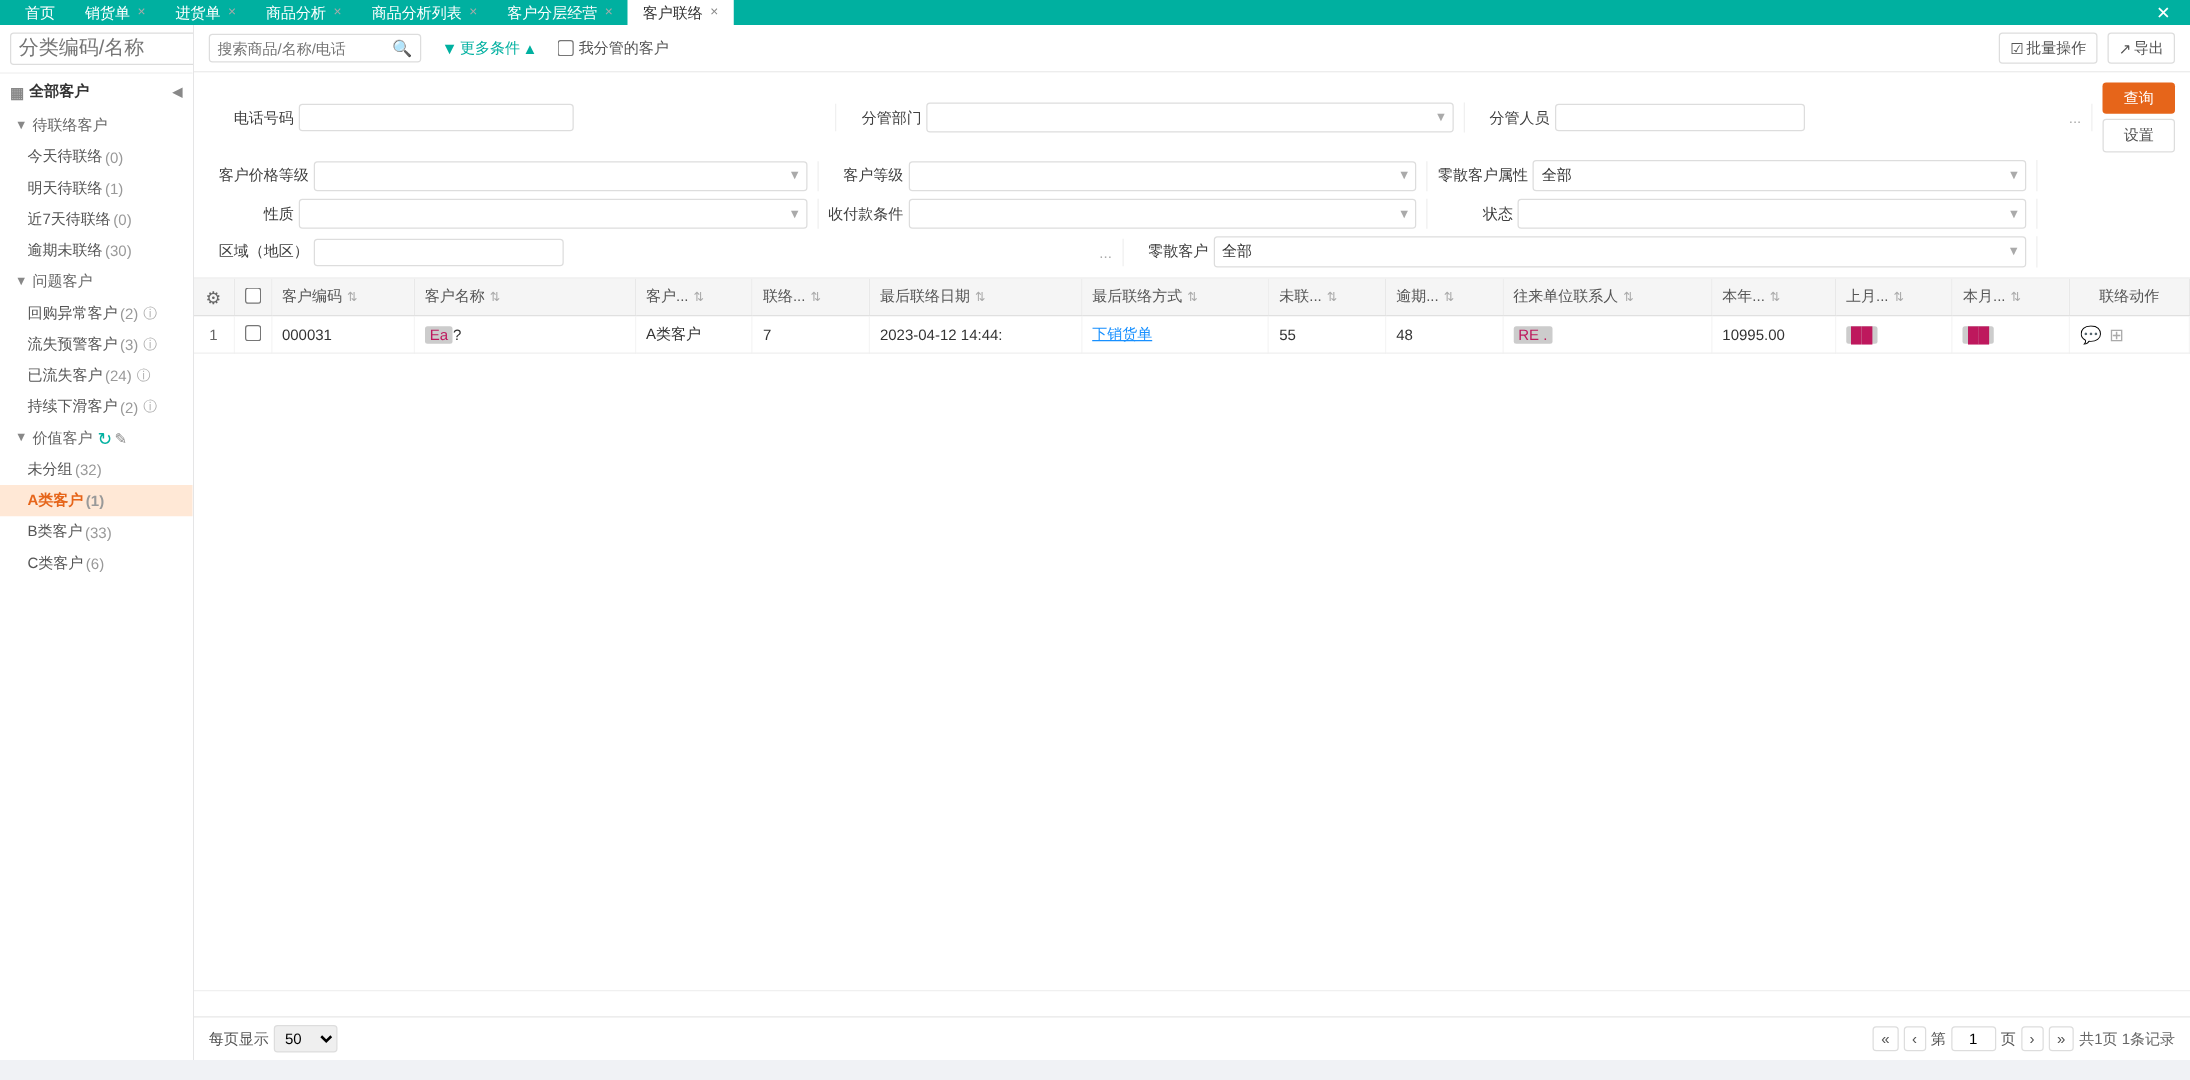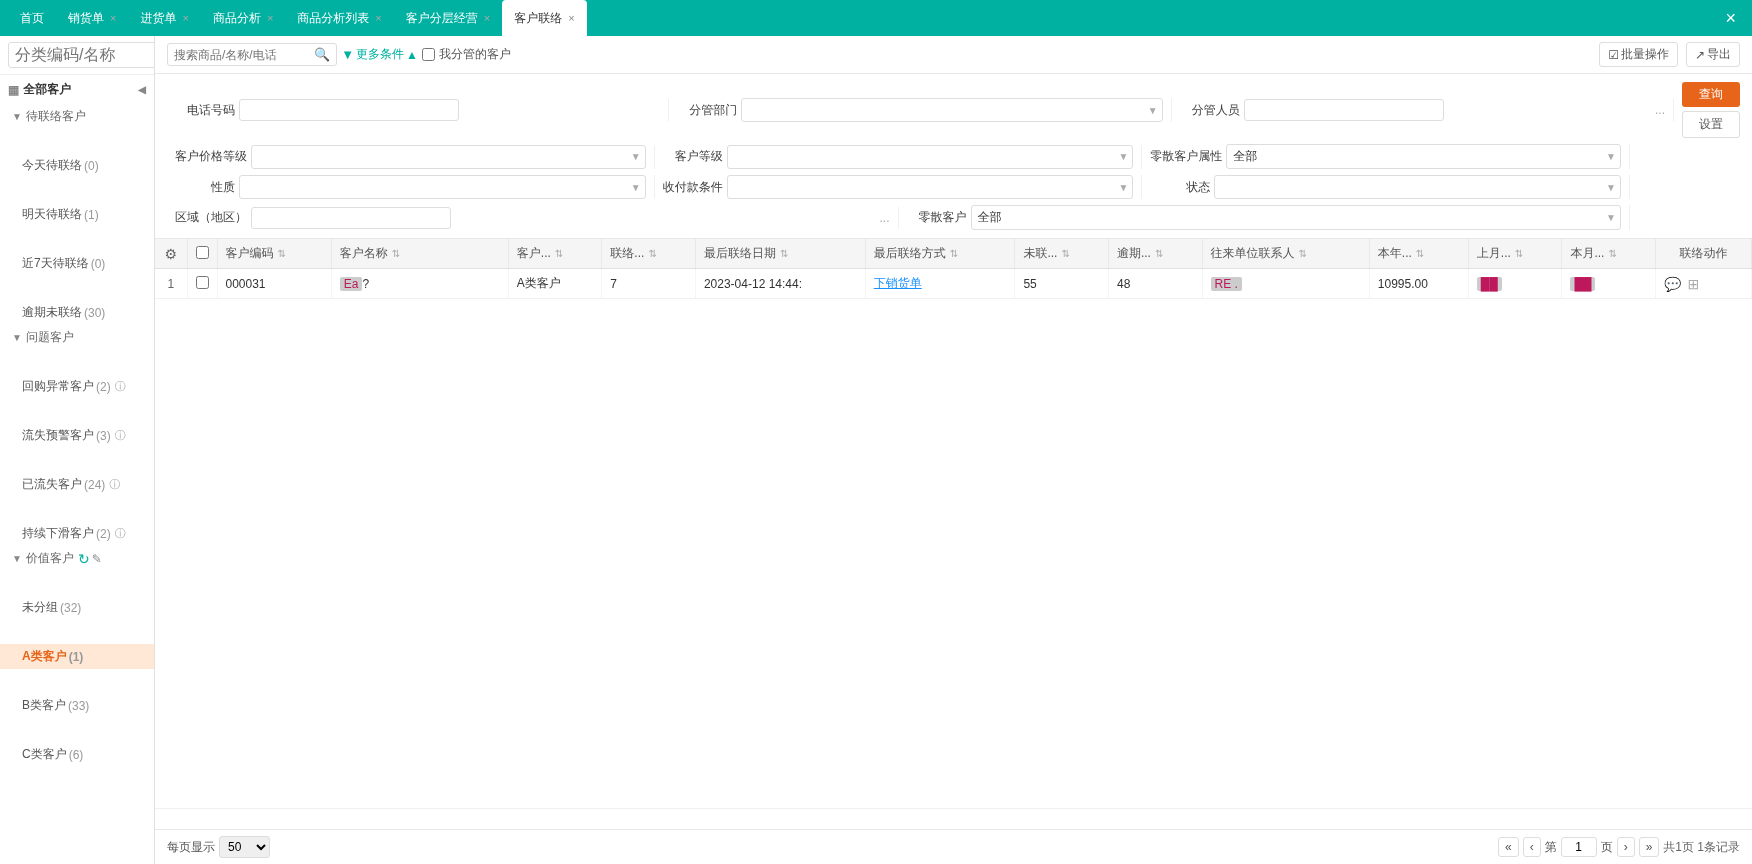--- a/index.html
+++ b/index.html
@@ -1,20 +1,20 @@
 <!DOCTYPE html>
 <html><head>
   <meta charset="utf-8">
   <style>
     * { box-sizing: border-box; margin: 0; padding: 0; font-family: 'Microsoft YaHei', Arial, sans-serif; font-size: 12px; }
     body { background: #f0f2f5; overflow: hidden; width: 1752px; height: 864px; }
 
     
     .top-nav {
-      display: flex; align-items: center; background: #00b0a0; height: 36px; padding: 0 8px;
+      display: flex; align-items: center; background: #00b0a0; height: 20px; padding: 0 8px;
     }
     .top-nav-item {
       color: #fff; padding: 0 12px; height: 36px; display: flex; align-items: center; cursor: pointer;
       white-space: nowrap; font-size: 13px; position: relative;
     }
     .top-nav-item.active {
       background: #fff; color: #333; border-radius: 4px 4px 0 0;
     }
     .top-nav-item .close-x {
       margin-left: 6px; font-size: 11px; color: #aaa; cursor: pointer;
@@ -44,35 +44,35 @@
       cursor: pointer; background: #fff;
     }
     .sidebar-section-header .grid-icon { margin-right: 4px; color: #888; }
     .sidebar-section-header .collapse-icon { margin-left: auto; color: #888; font-size: 10px; }
     .sidebar-group-label {
       display: flex; align-items: center; padding: 4px 8px 4px 12px; color: #666; cursor: pointer;
     }
     .sidebar-group-label .arrow { margin-right: 4px; font-size: 10px; color: #888; }
     .sidebar-item {
       padding: 4px 8px 4px 22px; color: #555; cursor: pointer; white-space: nowrap;
-      display: flex; align-items: center; margin-top: 24px;
+      display: flex; align-items: center;
     }
     .sidebar-item.active { background: #ffe8d6; color: #e6651a; font-weight: bold; }
     .sidebar-item .item-count { color: #999; margin-left: 2px; }
     .sidebar-item .info-icon { margin-left: 4px; color: #aaa; font-size: 11px; }
 
     
     .content-area {
       flex: 1; display: flex; flex-direction: column; overflow: hidden;
     }
 
     
     .filter-bar {
       background: #fff; border-bottom: 1px solid #e8e8e8; padding: 6px 12px;
-      display: flex; align-items: center; gap: 4px;
+      display: flex; align-items: center; gap: 16px;
     }
     .filter-search {
       display: flex; align-items: center; border: 1px solid #ddd; border-radius: 3px; padding: 3px 6px; background: #fff;
     }
     .filter-search input { border: none; outline: none; font-size: 12px; width: 150px; }
     .filter-search .s-icon { color: #00b0a0; font-size: 13px; }
     .filter-more {
       display: flex; align-items: center; color: #00b0a0; cursor: pointer; gap: 2px;
     }
     .filter-my-customers {

